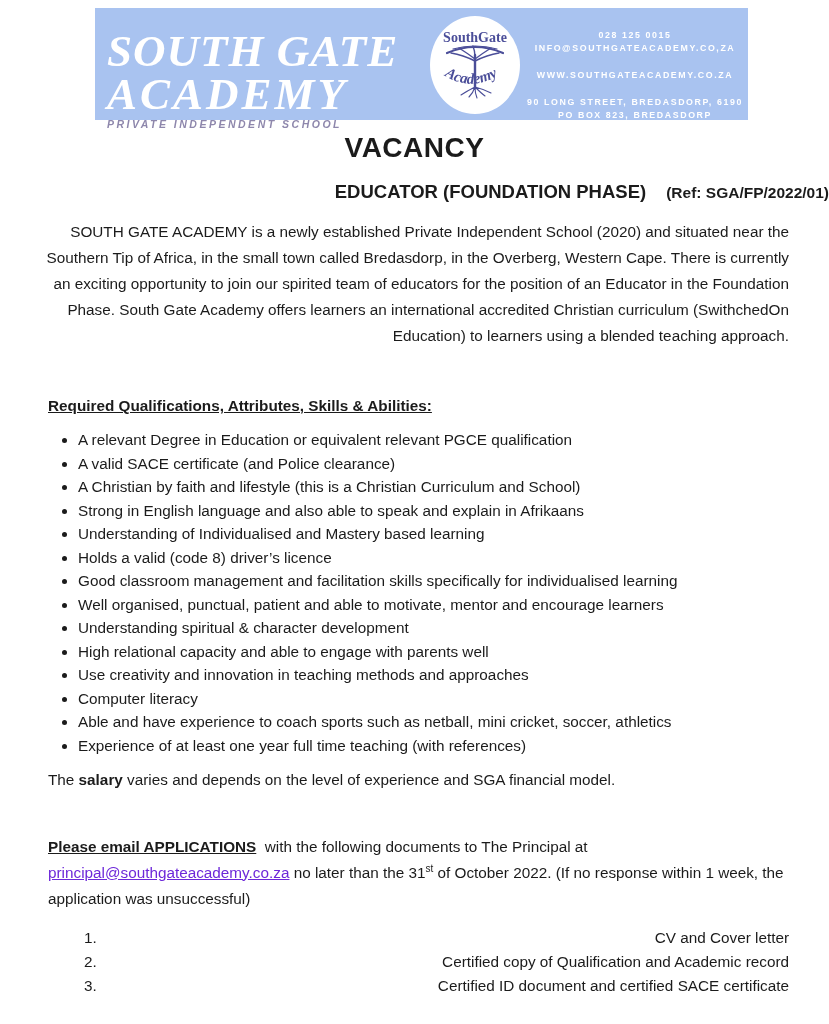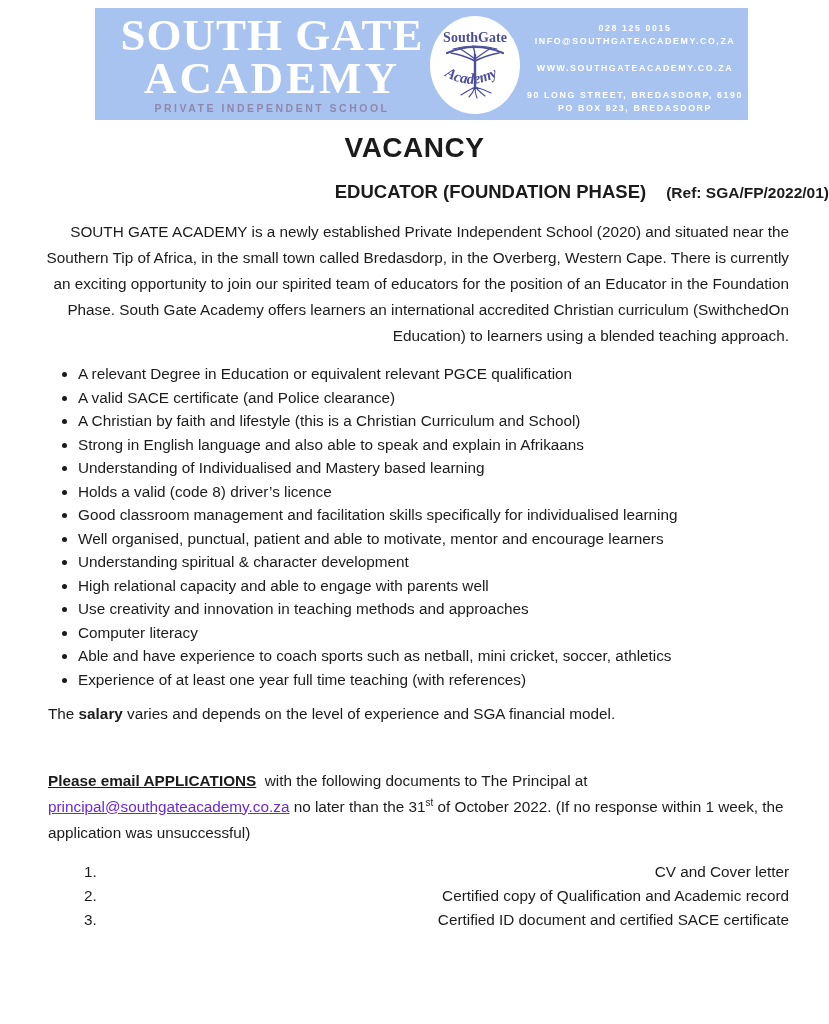--- a/index.html
+++ b/index.html
@@ -1,28 +1,28 @@
 <!DOCTYPE html>
 <html><head>
 <meta charset="utf-8">
 <style>
   * { margin:0; padding:0; box-sizing:border-box; }
   html,body { width:829px; height:1024px; background:#ffffff; overflow:hidden; }
   body { font-family:"Liberation Sans", sans-serif; color:#1b1b1b; }
 
   
   .banner { position:relative; margin:8px 0 0 95px; width:653px; height:112px; background:#a9c3f0; }
-  .school { position:absolute; left:12px; top:4px; width:330px; text-align:center;
-            color:#ffffff; font-family:"Liberation Serif", serif; font-weight:bold; }
+  .school { position:absolute; left:12px; top:20px; width:330px; 
+            color:#ffffff; font-family:"Liberation Serif", serif; font-weight:bold;font-style:italic; }
   .school-l1 { font-size:45px; line-height:46px; letter-spacing:1px; }
   .school-l2 { font-size:45px; line-height:40px; letter-spacing:3px; }
   .tagline { font-family:"Liberation Sans", sans-serif; font-size:10.5px; font-weight:bold;
              color:#8e87ac; letter-spacing:2.5px; margin-top:4px; }
   .logo { position:absolute; left:334px; top:7px; width:92px; height:101px; }
-  .contact { position:absolute; right:5px; top:14px; width:216px; text-align:center;
+  .contact { position:absolute; right:5px; top:21px; width:216px; text-align:center;
              color:#ffffff; font-weight:bold; font-size:8.8px; letter-spacing:1.6px; line-height:13px; }
   .contact-group { margin-bottom:14px; }
   .contact-group:last-child { margin-bottom:0; }
 
   
   .vacancy-title { text-align:center; font-size:28px; font-weight:bold; margin-top:12px; letter-spacing:.5px; }
   .role-line { display:flex; justify-content:flex-end; align-items:baseline; gap:20px; margin-top:17px; font-weight:bold; }
   .role { font-size:18.5px; }
   .ref { font-size:15.5px; }
 
@@ -90,20 +90,21 @@
 <div class="role-line">
   <span class="role">EDUCATOR (FOUNDATION PHASE)</span>
   <span class="ref">(Ref: SGA/FP/2022/01)</span>
 </div>
 
 <main class="content">
 
   <p class="intro">SOUTH GATE ACADEMY is a newly established Private Independent School (2020) and situated near the Southern Tip of Africa, in the small town called Bredasdorp, in the Overberg, Western Cape. There is currently an exciting opportunity to join our spirited team of educators for the position of an Educator in the Foundation Phase. South Gate Academy offers learners an international accredited Christian curriculum (SwithchedOn Education) to learners using a blended teaching approach.</p>
 
 
+  <p class="req-head"><span class="u-bold">Required Qualifications, Attributes, Skills &amp; Abilities:</span></p>
 
   <ul class="req">
     <li>A relevant Degree in Education or equivalent relevant PGCE qualification</li>
     <li>A valid SACE certificate (and Police clearance)</li>
     <li>A Christian by faith and lifestyle (this is a Christian Curriculum and School)</li>
     <li>Strong in English language and also able to speak and explain in Afrikaans</li>
     <li>Understanding of Individualised and Mastery based learning</li>
     <li>Holds a valid (code 8) driver’s licence</li>
     <li>Good classroom management and facilitation skills specifically for individualised learning</li>
     <li>Well organised, punctual, patient and able to motivate, mentor and encourage learners</li>

